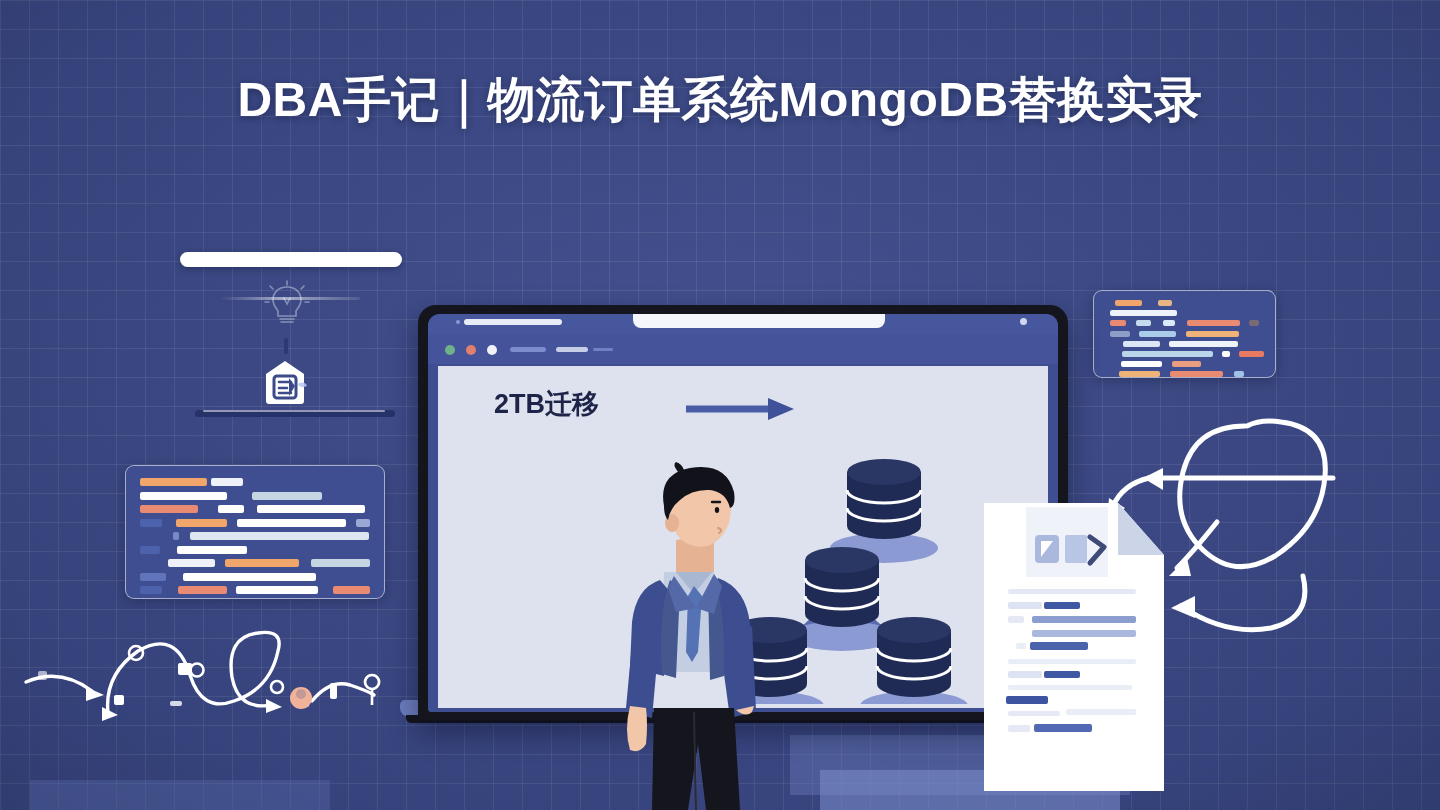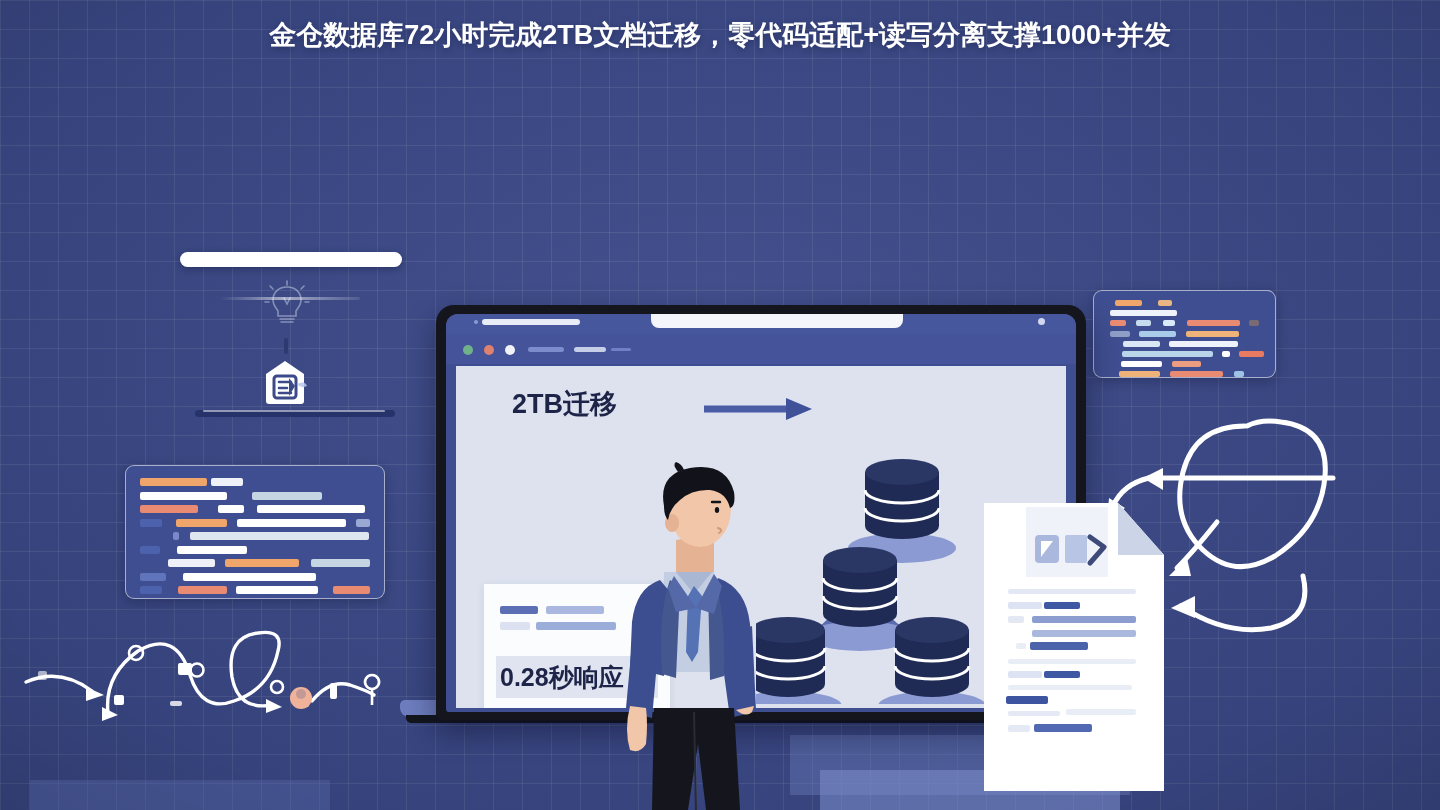--- a/index.html
+++ b/index.html
@@ -89,21 +89,21 @@
   #code-right .cb { height:6px; }
 
   
   #route { position:absolute; left:20px; top:605px; width:380px; height:130px; }
 
   
   #right-decor { position:absolute; left:1000px; top:0; width:440px; height:810px; z-index:10; }
   #scribble { position:absolute; left:85px; top:380px; width:360px; height:350px; }
 
   
-  #laptop { position:absolute; left:418px; top:305px; width:650px; height:425px; z-index:20;margin-left:18px; }
+  #laptop { position:absolute; left:418px; top:305px; width:650px; height:425px; z-index:20; }
 
   #laptop-shell {
     position:absolute; left:0; top:0; width:650px; height:415px;
     background:#15161d; border-radius:18px 18px 5px 5px;
     box-shadow:0 12px 30px rgba(8,12,36,0.45);
   }
   #laptop-bezel {
     position:absolute; left:10px; top:9px; width:630px; height:398px;
     background:#3e4e90; border-radius:12px 12px 3px 3px;
     overflow:hidden;
@@ -210,21 +210,21 @@
     background:rgba(92,110,175,0.35); z-index:5;
   }
 </style>
 </head>
 <body>
 
 <div id="bg"></div>
 <div id="bg-vignette"></div>
 
 <div id="header">
-  <div id="subtitle">金仓数据库72小时完成2TB文档迁移，零代码适配+读写分离支撑1000+并发</div>
+  <div id="title">DBA手记｜物流订单系统MongoDB替换实录</div>
 </div>
 
 <div id="left-decor">
 
   <div id="white-bar"></div>
 
   <svg id="bulb-icon" viewBox="0 0 50 50">
     <g fill="none" stroke="#dfe6f8" stroke-width="1.6" stroke-linecap="round">
       <path d="M25 9 C16 9 11 15 11 22 C11 27 14 30 16 33 L16 38 L34 38 L34 33 C36 30 39 27 39 22 C39 15 34 9 25 9 Z"></path>
       <path d="M18 41 L32 41 M19 44 L31 44"></path>
@@ -442,28 +442,20 @@
     <div id="screen">
 
       <div id="label-2tb" style=""><span>2TB迁移</span></div>
 
       <svg id="arrow-right" viewBox="0 0 112 26">
         <path d="M2 13 L88 13" stroke="#4a5ca6" stroke-width="7" stroke-linecap="butt"></path>
         <path d="M84 2 L110 13 L84 24 Z" fill="#3f5199"></path>
       </svg>
 
 
-      <div class="info-card" id="card-b">
-        <div class="line" id="lb1"></div>
-        <div class="line" id="lb2"></div>
-        <div class="line" id="lb3"></div>
-        <div class="line" id="lb4"></div>
-        <div class="hl-strip" id="hl-b"></div>
-        <div class="big-num" id="num-b">0.28秒响应</div>
-      </div>
 
       <svg id="db-cluster" viewBox="0 0 250 250">
         <defs>
           <g id="dbcyl">
             <ellipse cx="0" cy="54" rx="54" ry="15" fill="#8c9ad4"></ellipse>
             <path d="M-37 -22 L-37 32 a37 13 0 0 0 74 0 L37 -22 Z" fill="#1f2a55"></path>
             <ellipse cx="0" cy="-22" rx="37" ry="13" fill="#2a3765"></ellipse>
             <path d="M-37 -4 a37 13 0 0 0 74 0" fill="none" stroke="#ffffff" stroke-width="3"></path>
             <path d="M-37 14 a37 13 0 0 0 74 0" fill="none" stroke="#ffffff" stroke-width="3"></path>
           </g>

